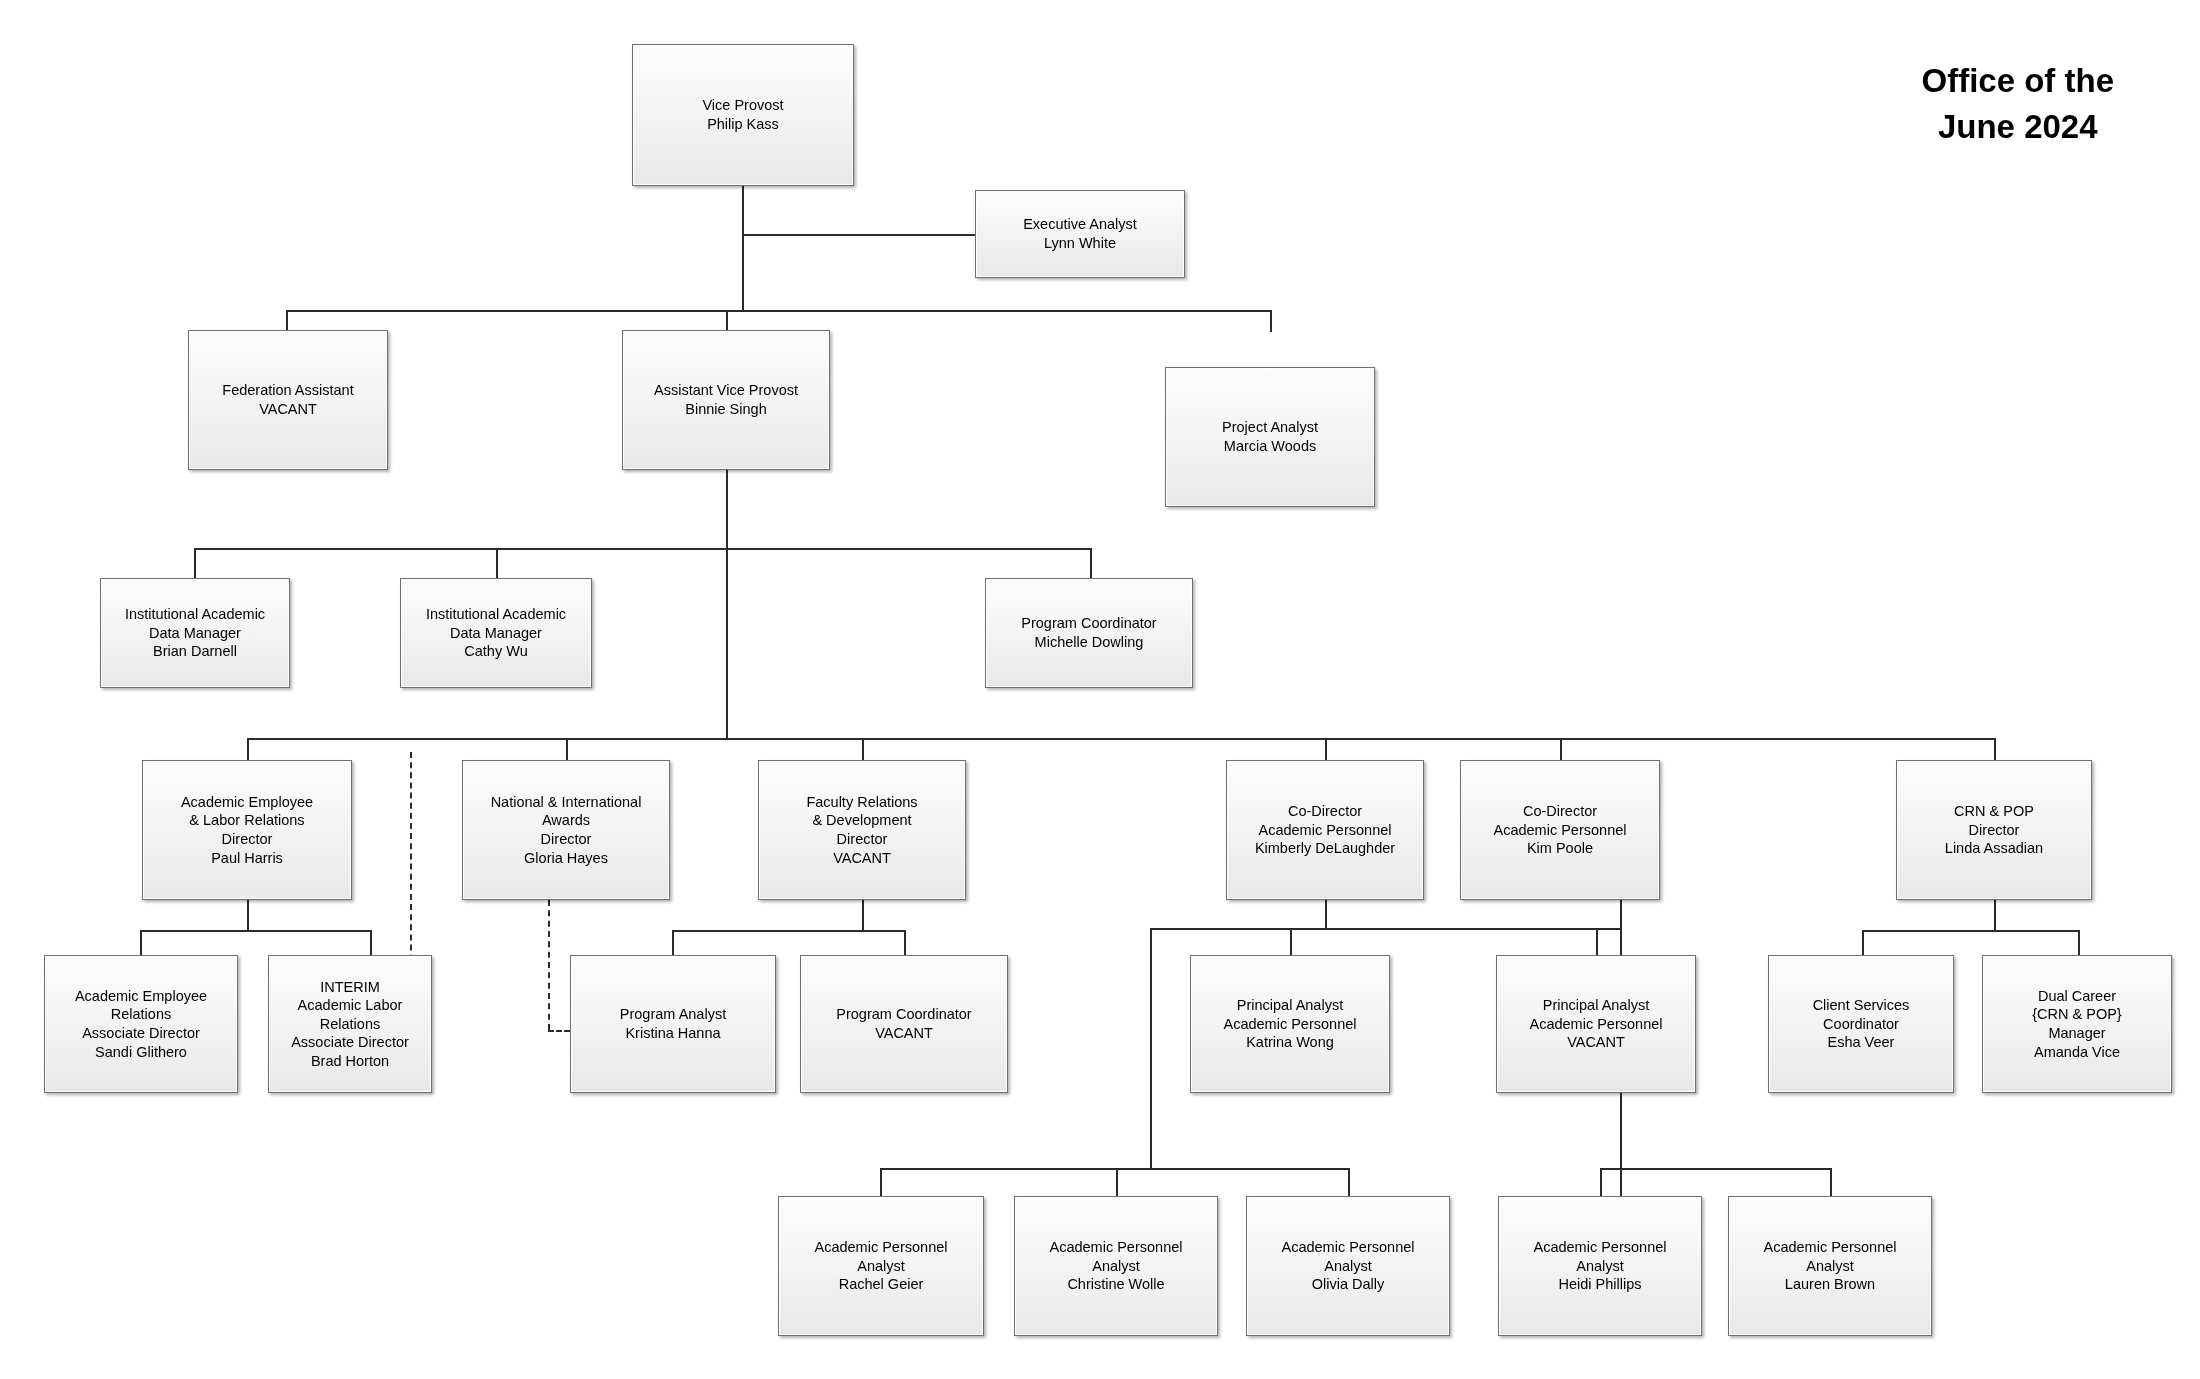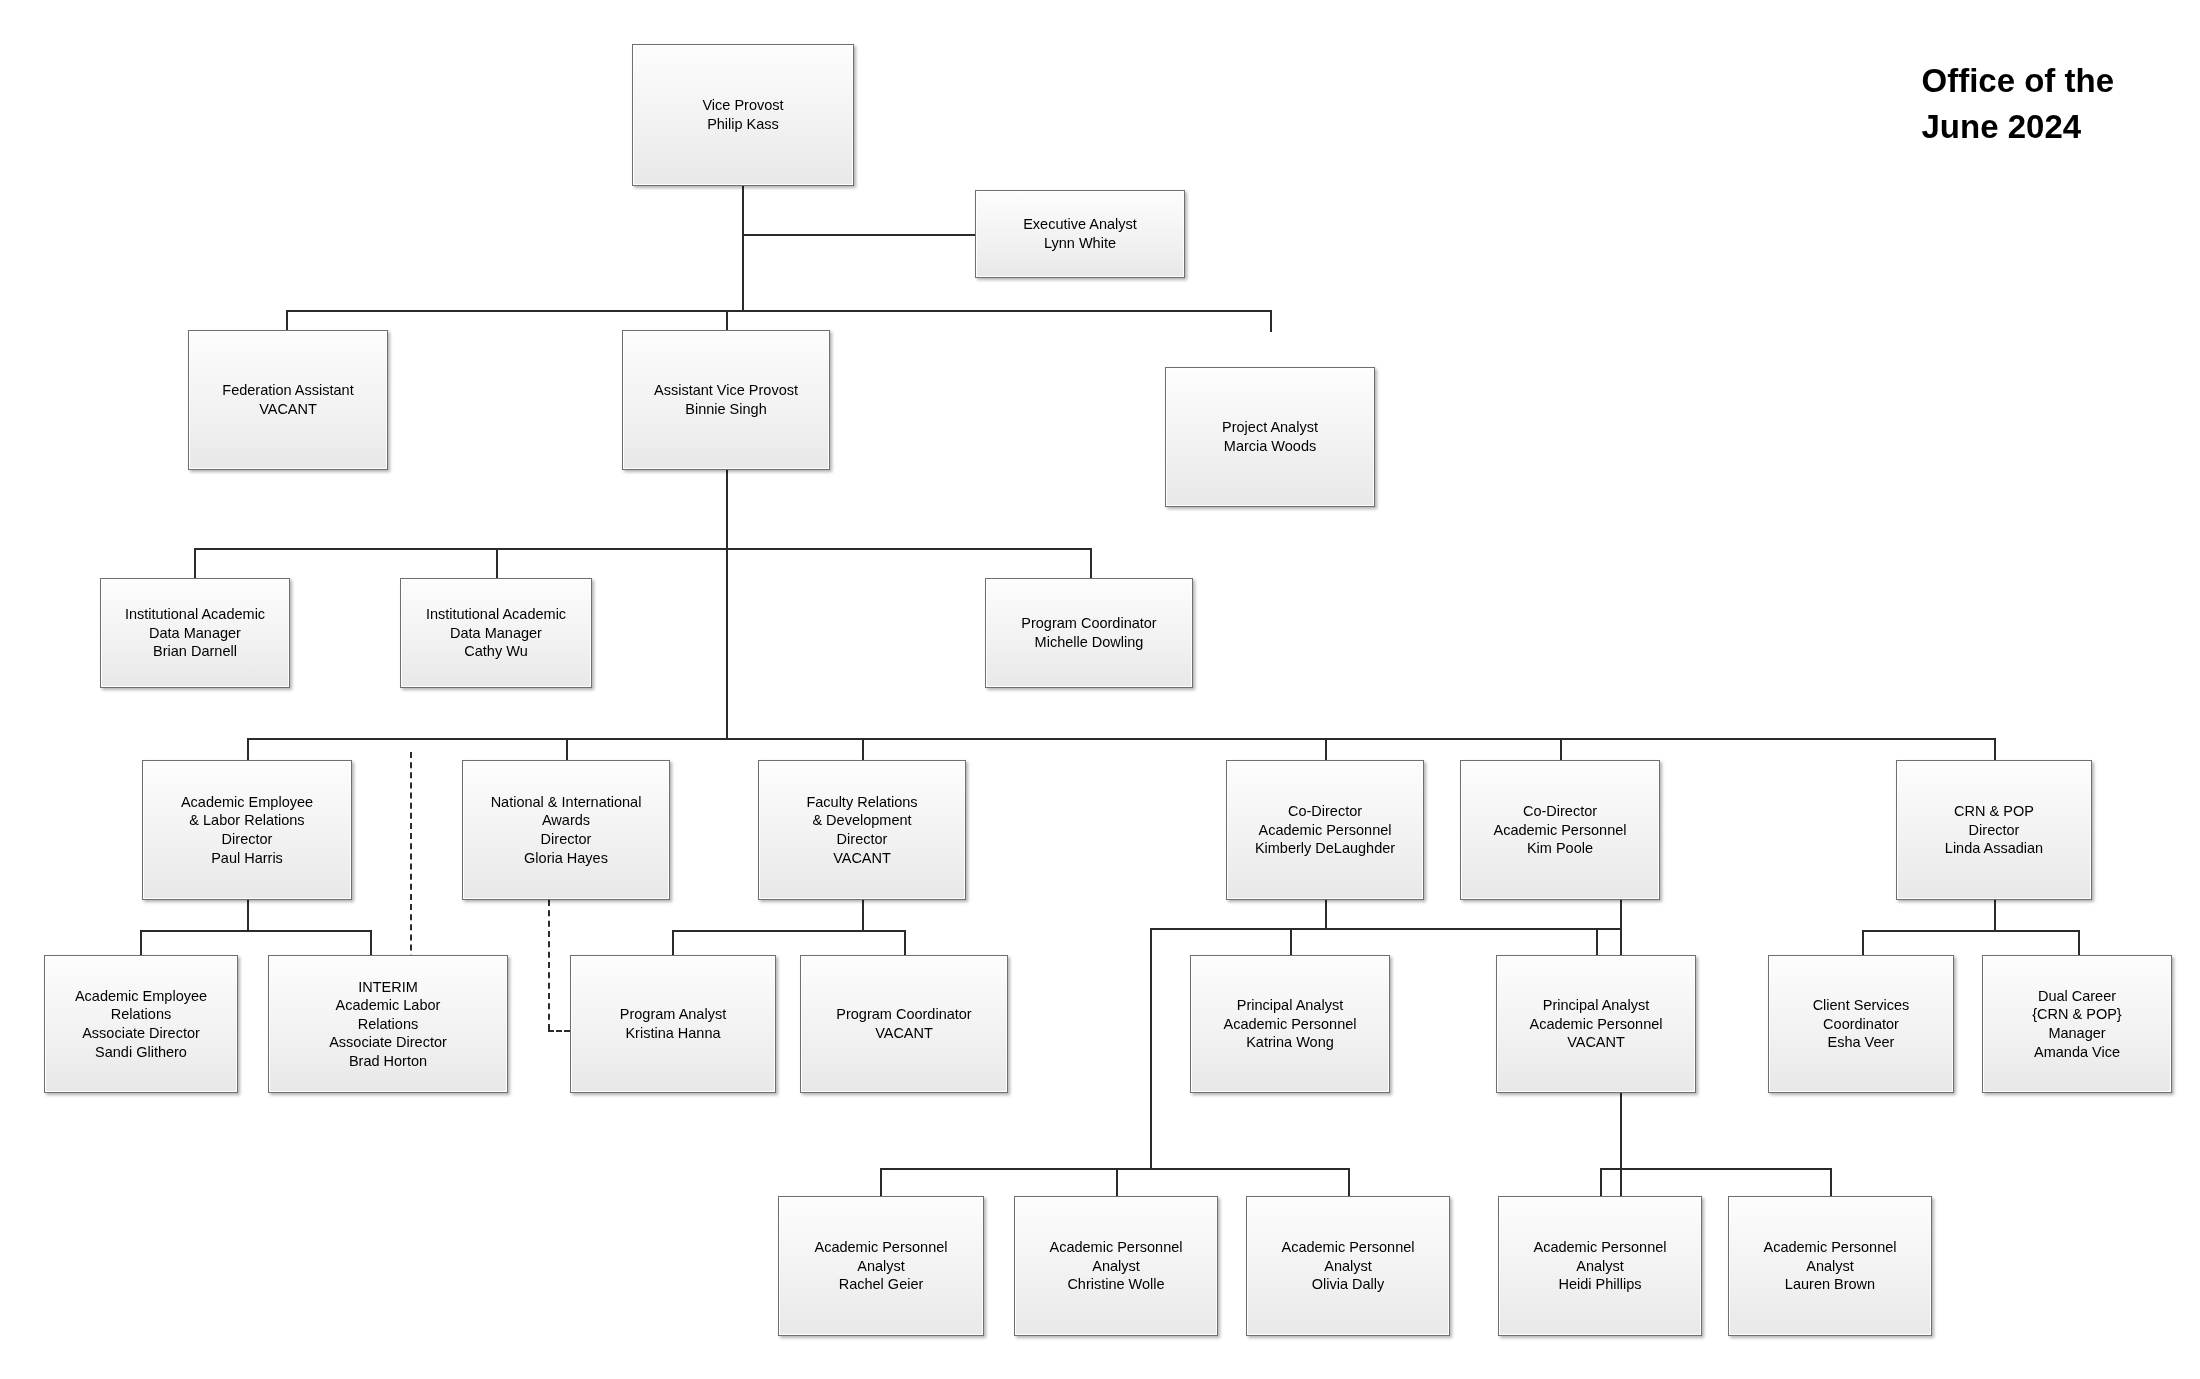--- a/index.html
+++ b/index.html
@@ -15,20 +15,21 @@
     position: relative;
     width: 2200px;
     height: 1379px;
     background: #ffffff;
     overflow: hidden;
   }
   .title-block {
     position: absolute;
     right: 86px;
     top: 58px;
+    text-align: center;
     font-weight: bold;
     font-size: 33px;
     line-height: 1.38;
     color: #000000;
     white-space: nowrap;
   }
   .node {
     position: absolute;
     box-sizing: border-box;
     background: linear-gradient(to bottom, #fdfdfd 0%, #f1f1f1 60%, #e8e8e8 100%);
@@ -193,21 +194,21 @@
         <div class="node-text">CRN &amp; POP
 Director
 Linda Assadian</div>
       </div>
       <div class="node" style="left: 44px; top: 955px; width: 194px; height: 138px;">
         <div class="node-text">Academic Employee
 Relations
 Associate Director
 Sandi Glithero</div>
       </div>
-      <div class="node" style="left: 268px; top: 955px; width: 240px; height: 138px;">
+      <div class="node" style="left: 268px; top: 955px; width: 164px; height: 138px;">
         <div class="node-text">INTERIM
 Academic Labor
 Relations
 Associate Director
 Brad Horton</div>
       </div>
       <div class="node" style="left: 570px; top: 955px; width: 206px; height: 138px;">
         <div class="node-text">Program Analyst
 Kristina Hanna</div>
       </div>

